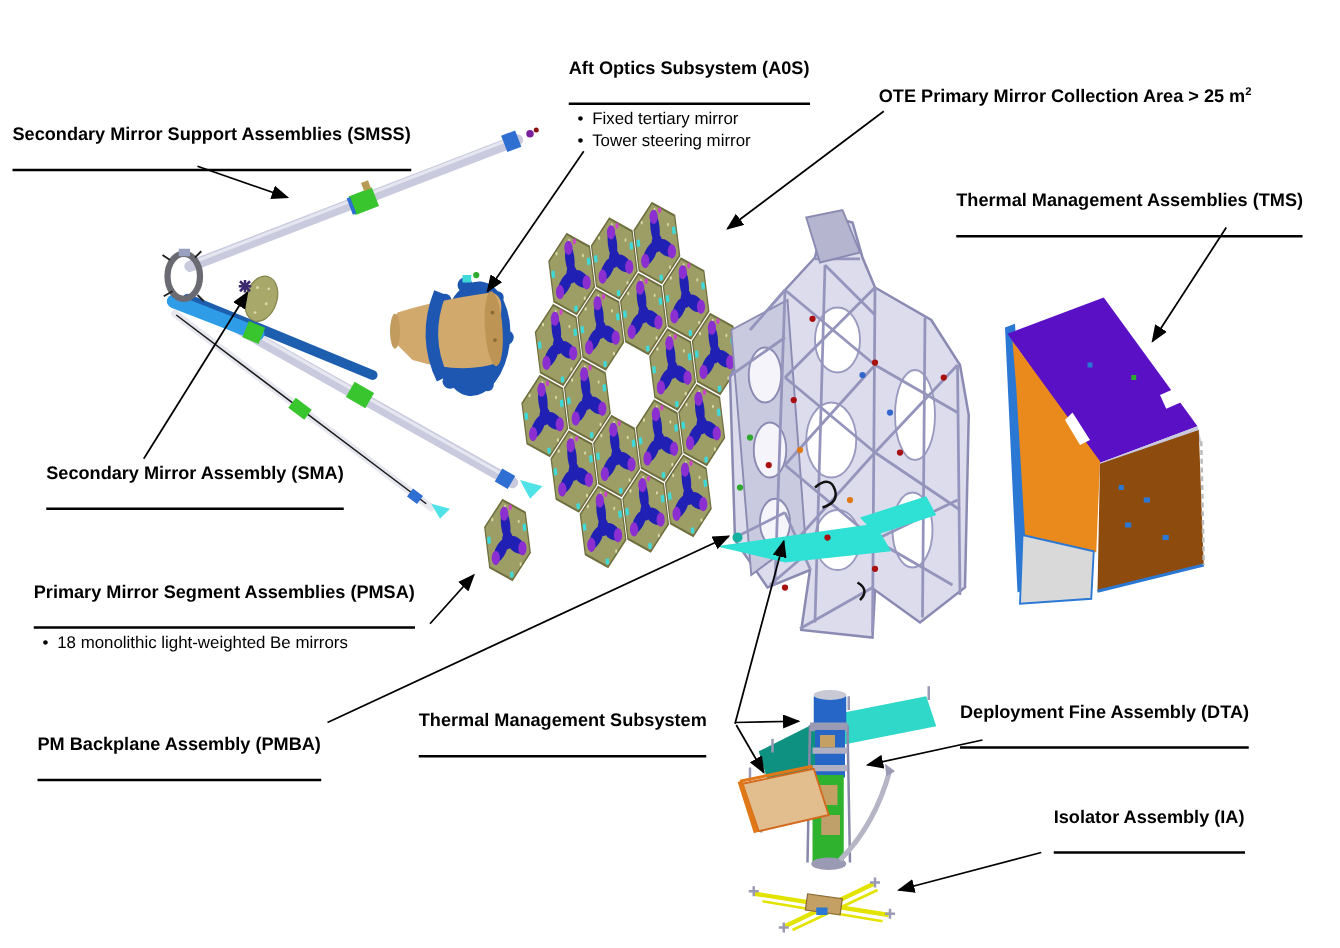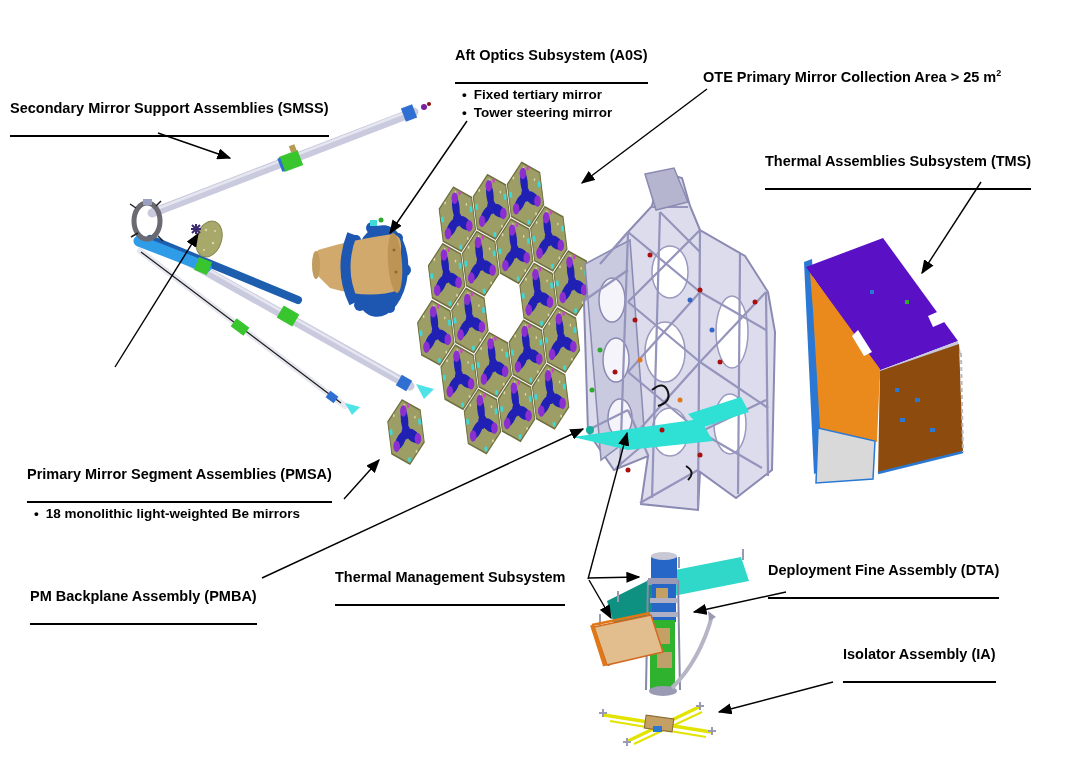--- a/index.html
+++ b/index.html
@@ -1,21 +1,21 @@
 <!DOCTYPE html>
 <html><head>
 <meta charset="utf-8">
 <style>
   html,body{margin:0;padding:0;background:#fff;}
   .page{position:relative;width:1072px;height:758px;background:#fff;overflow:hidden;
         font-family:"Liberation Sans",sans-serif;color:#000;}
   svg.art{position:absolute;left:0;top:0;}
   .lbl{position:absolute;font-weight:bold;font-size:14.5px;line-height:1.15;white-space:nowrap;}
   .lbl .u{border-bottom:2px solid #000;padding-bottom:18px;display:inline-block;}
-  .bullet{font-weight:bold;font-size:13.5px;margin-top:3px;padding-left:7px;}
+  .bullet{font-weight:normal;font-size:13.5px;margin-top:3px;padding-left:7px;}
   .bullet .dot{margin-right:7px;}
   sup{font-size:9px;}
 </style>
 </head>
 <body>
 
 <div class="page">
 
 <svg class="art" width="1072" height="758" viewBox="0 0 1072 758">
   <defs>
@@ -275,23 +275,26 @@
   <div class="bullet">
     <span class="dot">•</span><span>Tower steering mirror</span>
   </div>
 </div>
 
 <div class="lbl" style="left:703px;top:68px">
   <span>OTE Primary Mirror Collection Area &gt; 25 m</span><sup>2</sup>
 </div>
 
 <div class="lbl" style="left:765px;top:153px">
-  <span class="u">Thermal Assemblies Subsystem (TMS)</span>
-</div>
-
+  <span class="u">Thermal Management Assemblies (TMS)</span>
+</div>
+
+<div class="lbl" style="left:37px;top:371px">
+  <span class="u">Secondary Mirror Assembly (SMA)</span>
+</div>
 
 <div class="lbl" style="left:27px;top:466px">
   <span class="u">Primary Mirror Segment Assemblies (PMSA)</span>
   <div class="bullet">
     <span class="dot">•</span><span>18 monolithic light-weighted Be mirrors</span>
   </div>
 </div>
 
 <div class="lbl" style="left:335px;top:569px">
   <span class="u">Thermal Management Subsystem</span>

